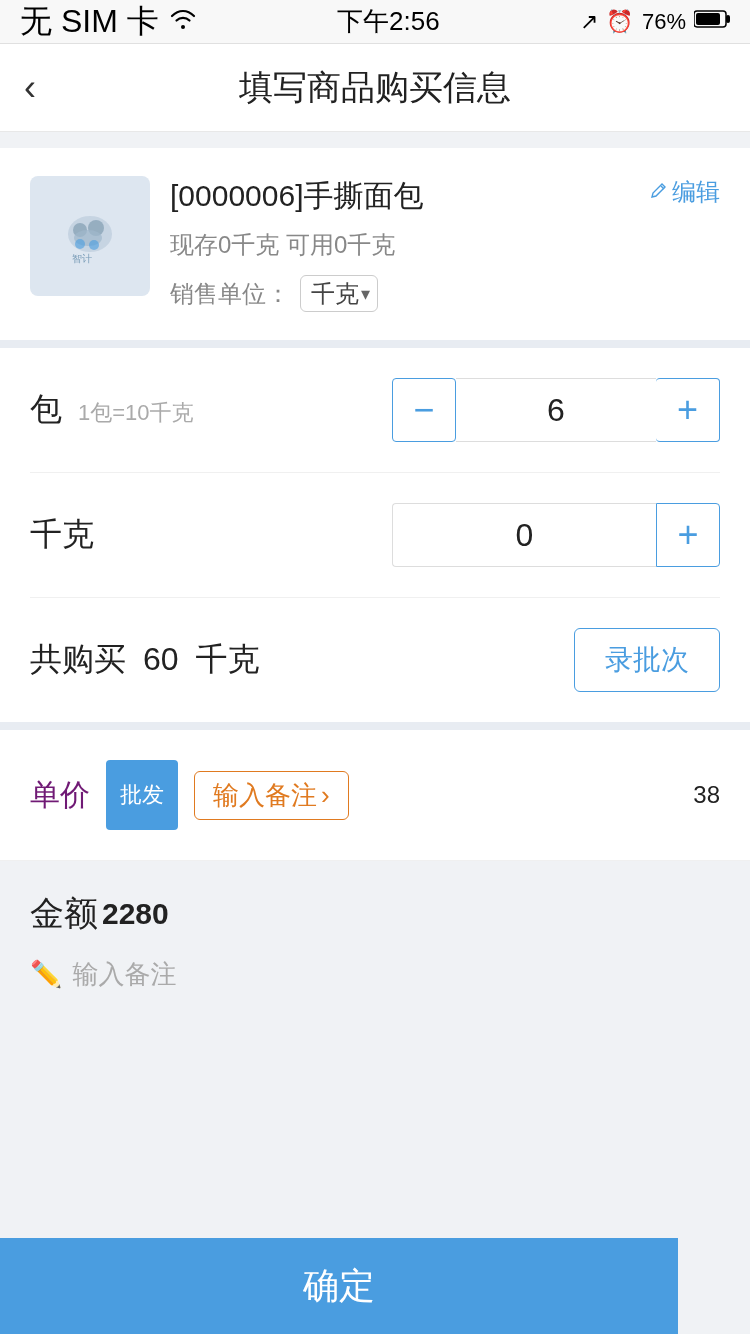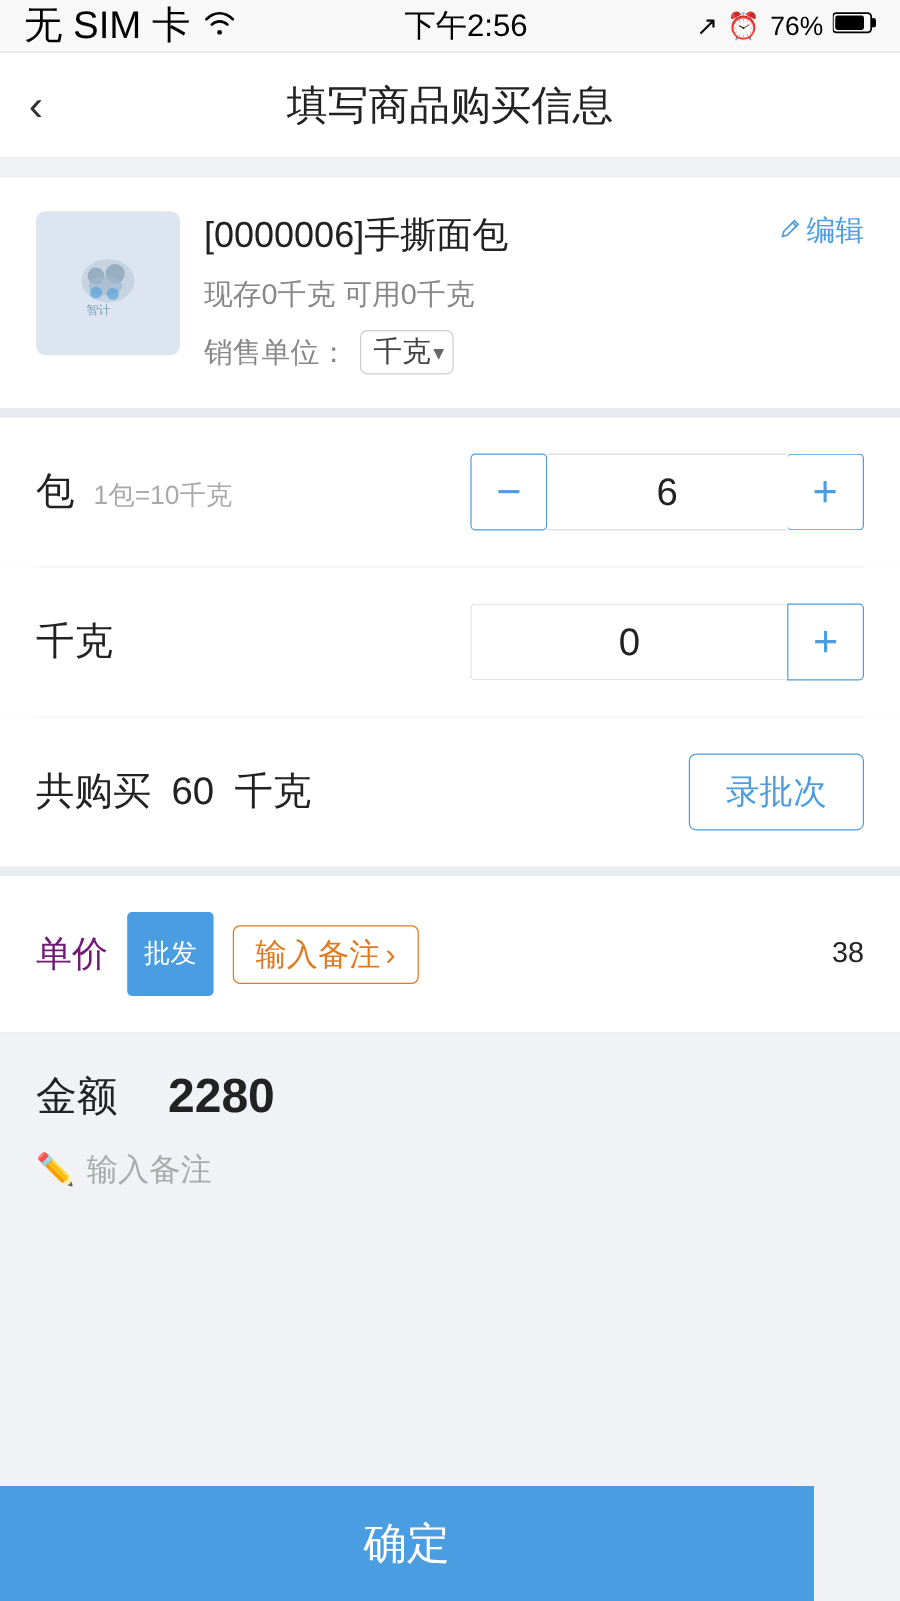--- a/index.html
+++ b/index.html
@@ -286,33 +286,32 @@
     }
 
     
     .amount-section {
       background: #f0f2f5;
       padding: 30px;
     }
     .amount-row {
       display: flex;
       align-items: center;
-      gap: 16px;
+      gap: 4px;
       margin-bottom: 20px;
       text-align: center;
     }
     .amount-label {
       font-size: 34px;
       color: #222;
     }
     .amount-value {
-      font-size: 40px;
+      font-size: 30px;
       color: #222;
       font-weight: 600;
-      margin-left: 26px;
     }
     .remark-row {
       display: flex;
       align-items: center;
       gap: 10px;
       color: #aaa;
       font-size: 26px;
     }
     .pencil-icon {
       color: #aaa;

